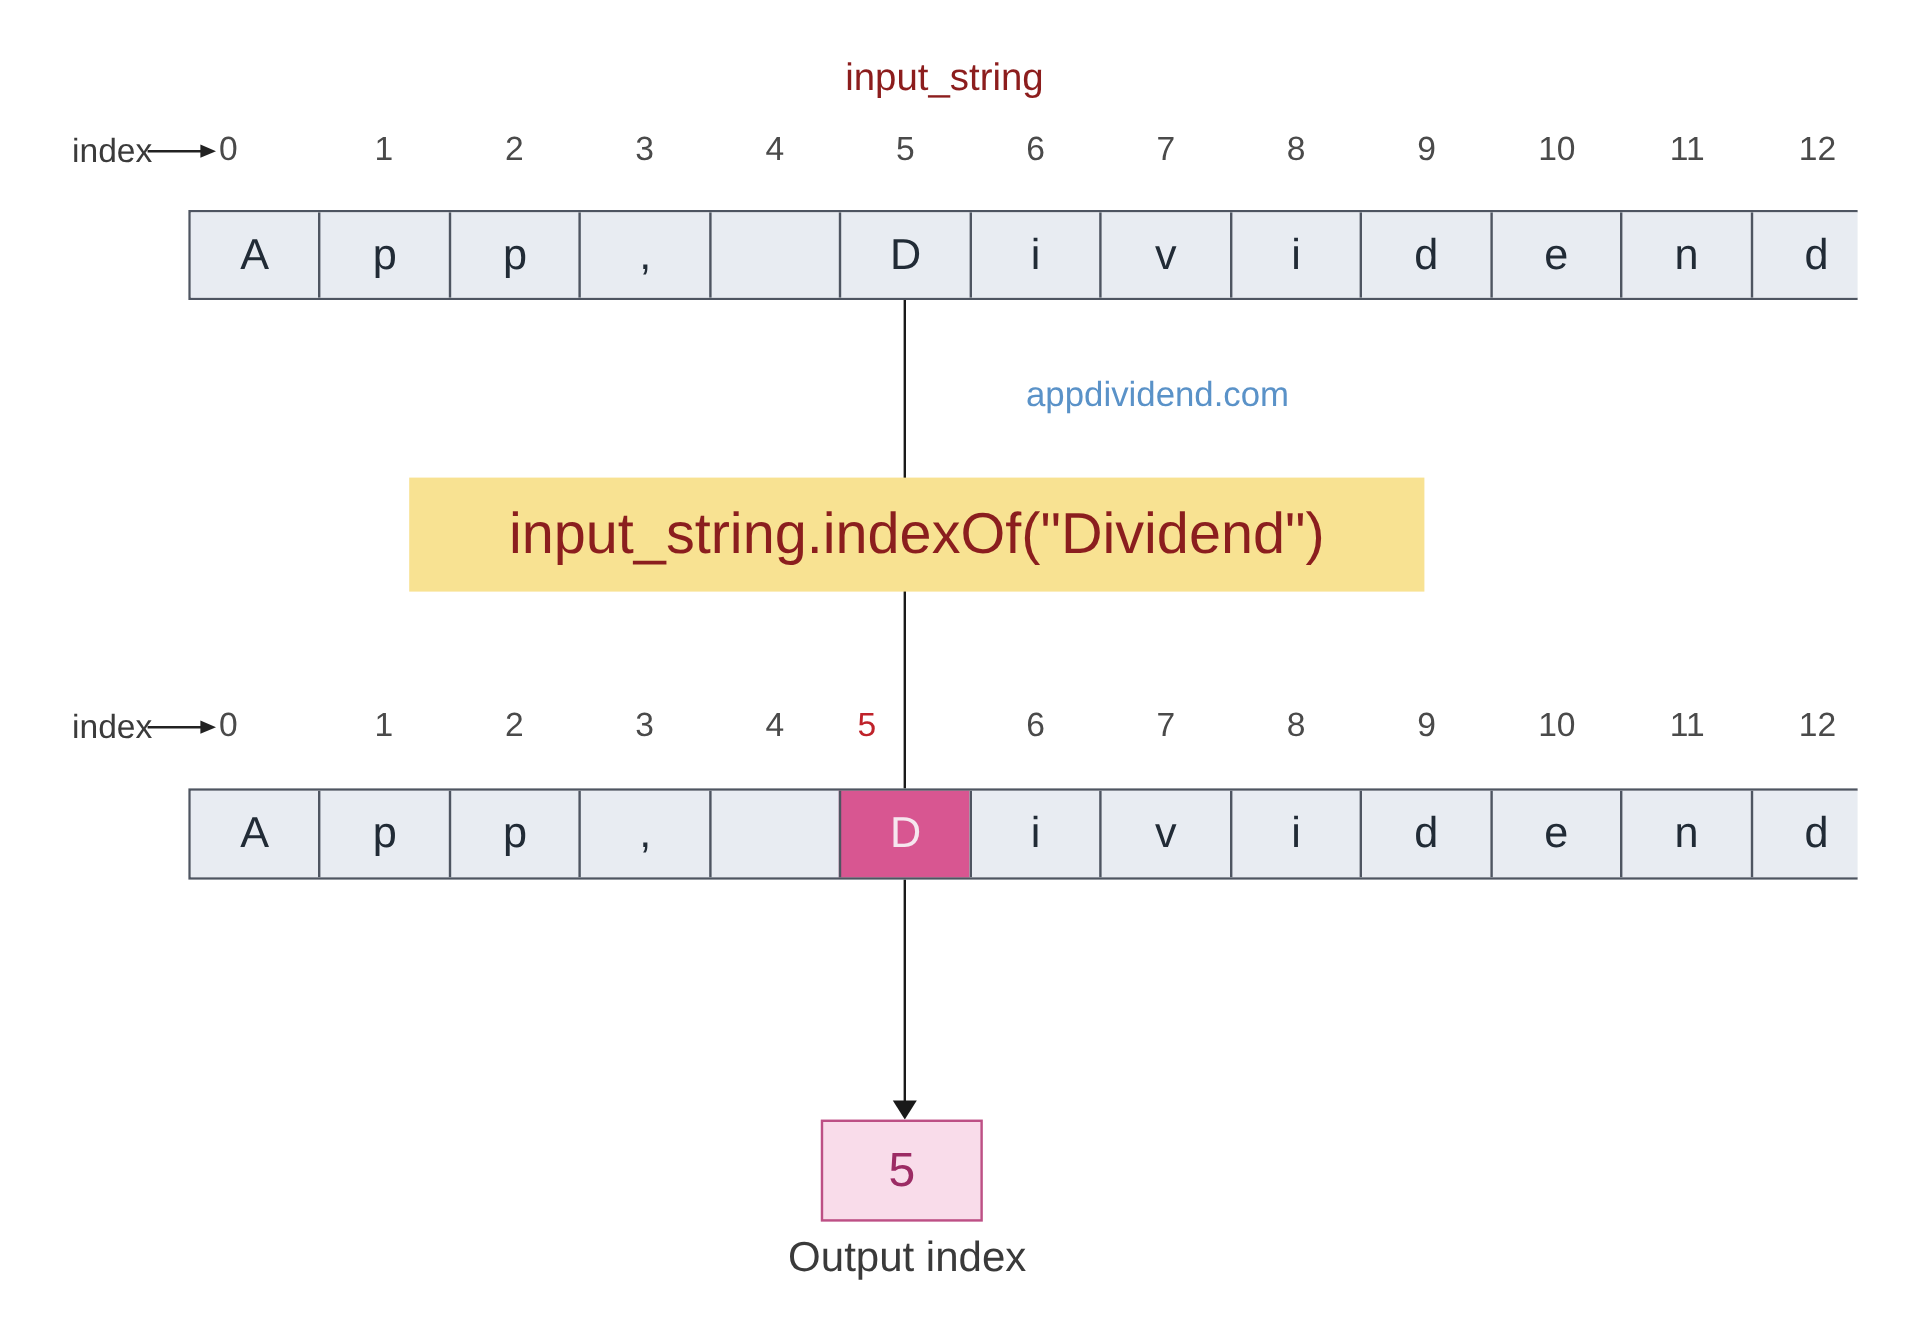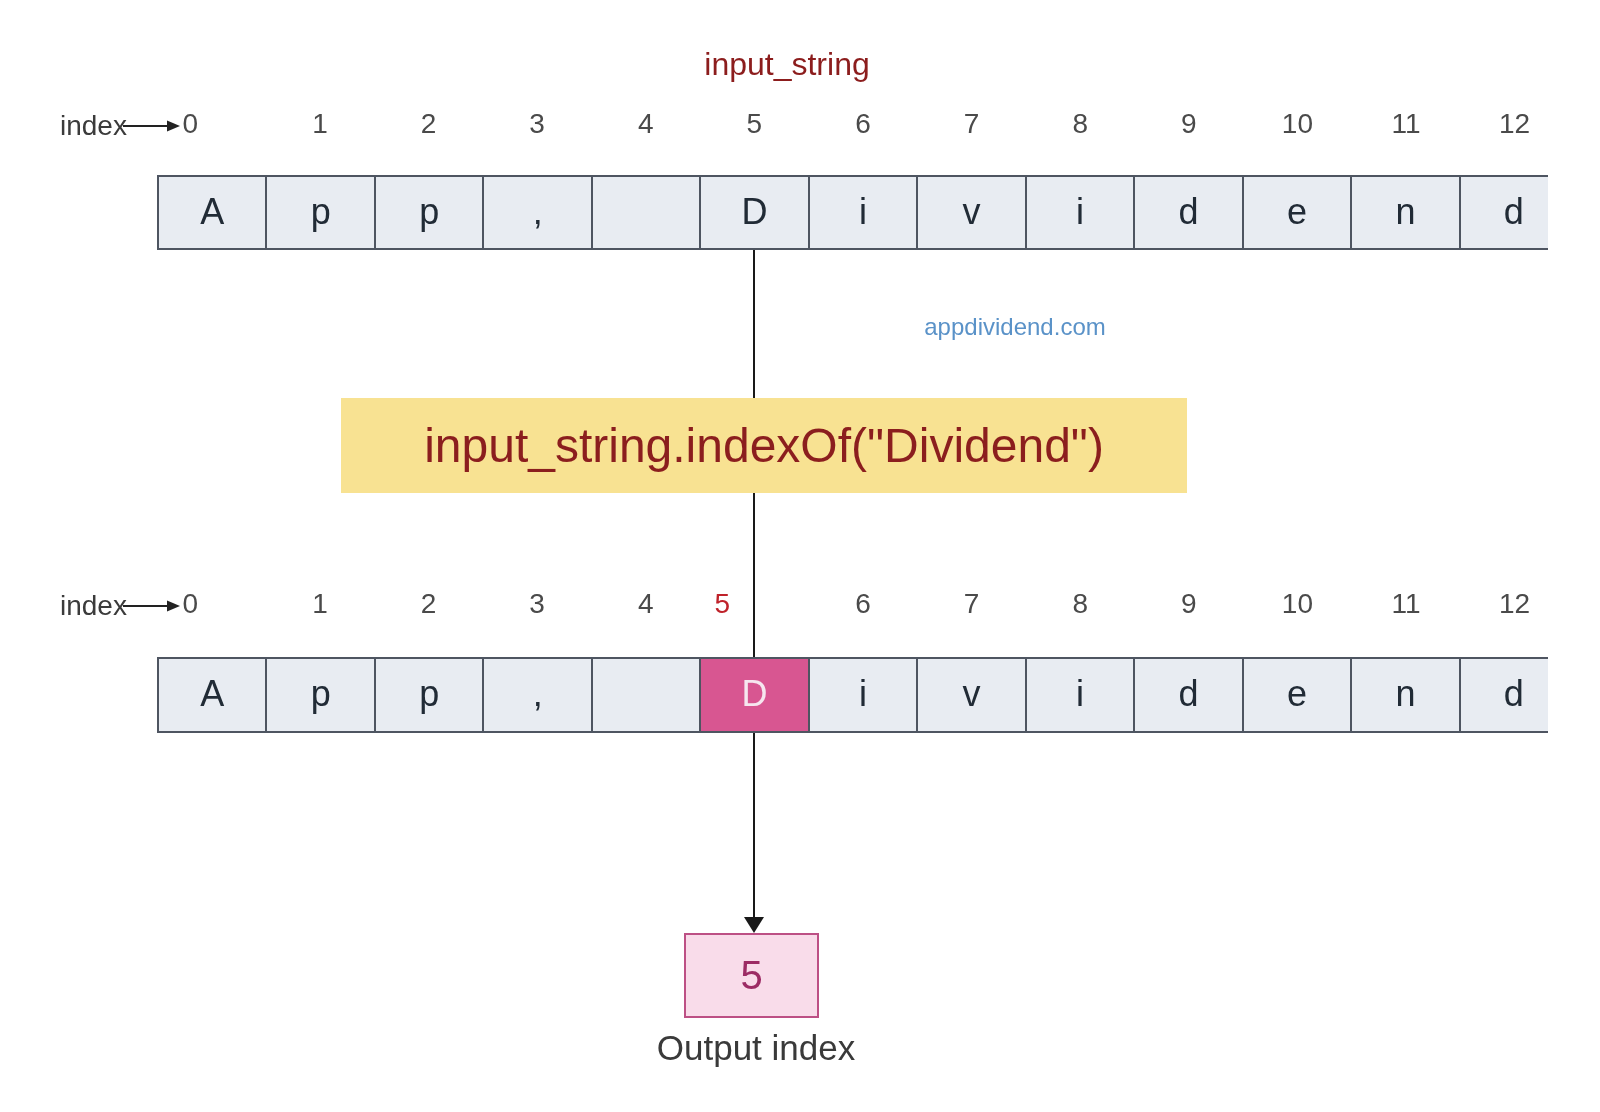--- a/index.html
+++ b/index.html
@@ -46,21 +46,21 @@
     background: #191919; z-index: 1;
   }
   .arrowhead {
     position: absolute; left: 744px; top: 917px; width: 0; height: 0;
     border-left: 10px solid transparent; border-right: 10px solid transparent;
     border-top: 16px solid #191919; z-index: 1;
   }
 
   .watermark {
     position: absolute; left: 855px; top: 313px; width: 320px;
-    text-align: center; font-size: 24px; color: var(--link-blue, #5a92c8);
+    font-size: 29px; color: var(--link-blue, #5a92c8);
   }
 
   .command-box {
     position: absolute; left: 341px; top: 398px; width: 846px; height: 95px;
     background: var(--command-box-bg, #f8e292);
     display: flex; align-items: center; justify-content: center;
     font-size: 48px; color: var(--command-text, #8b1e1e);
     z-index: 2; white-space: nowrap;
   }
 

